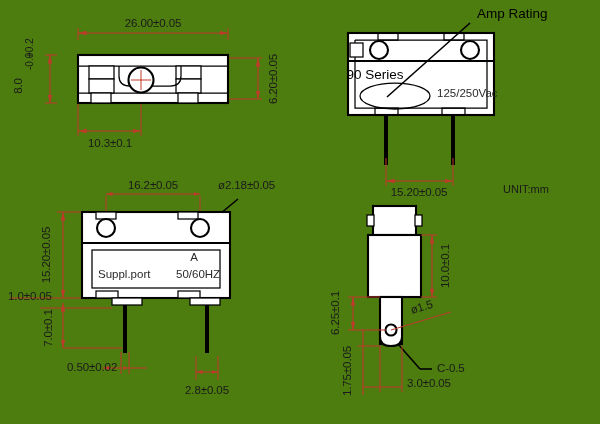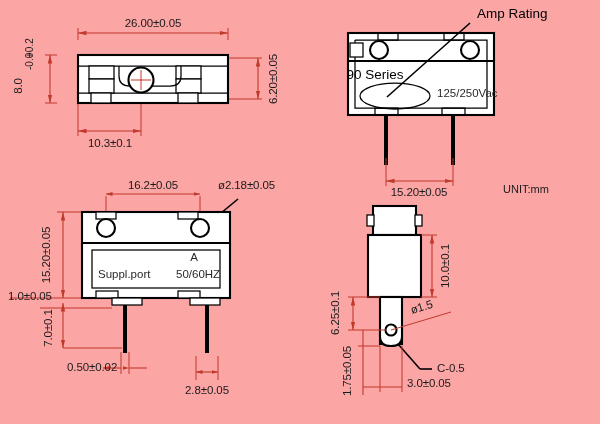--- a/index.html
+++ b/index.html
@@ -4,21 +4,21 @@
 <style>
   html,body{margin:0;padding:0;background:#ffffff;}
   body{
     font-family:"Liberation Sans", sans-serif;
     -webkit-font-smoothing:antialiased;
   }
   #drawing-root{
     position:relative;
     width:600px;
     height:424px;
-    background:#fca5a5;
+    background:#4d7c0f;
     overflow:hidden;
   }
   svg#cad{
     position:absolute;
     left:0; top:0;
     width:600px; height:424px;
     display:block;
   }
   .obj{ fill:none; stroke:#000000; stroke-width:2.1; }
   .obj-thin{ fill:none; stroke:#000000; stroke-width:1.25; }

